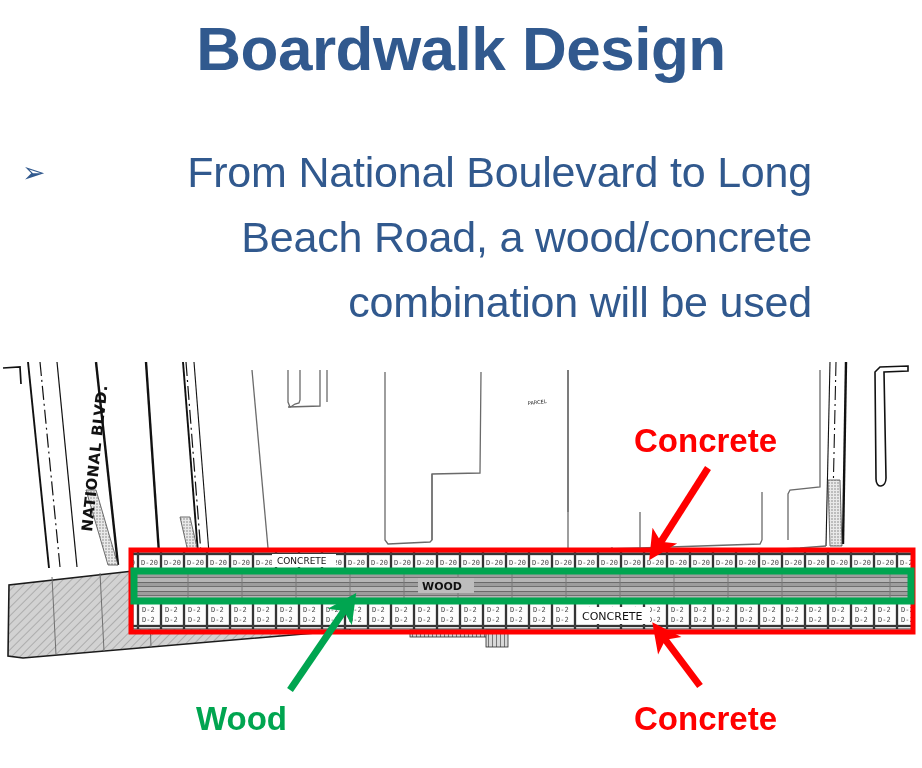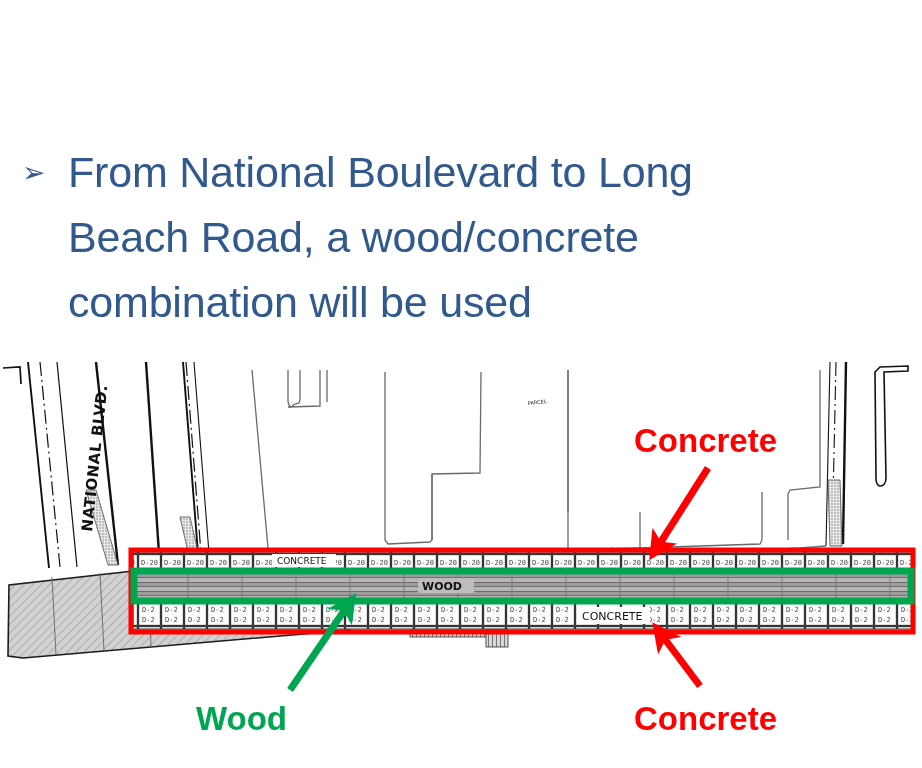--- a/index.html
+++ b/index.html
@@ -41,20 +41,21 @@
     font-family:"DejaVu Sans", sans-serif;
   }
   .bullet-text{
     flex:1 1 auto;
     color:#31598E;
     font-size:43px;
     line-height:65px;
     font-family:"Liberation Sans", sans-serif;
     font-weight:400;
     letter-spacing:-0.2px;
+    text-align:right;
   }
 
   
   #map{
     position:absolute;left:0;top:362px;width:922px;height:300px;
     background:#ffffff;
     overflow:hidden;
   }
   #map svg{display:block;}
 
@@ -77,20 +78,21 @@
   }
   #label-wood{
     left:196px;top:700px;font-size:33px;color:#00A550;
   }
 </style>
 </head>
 <body>
 
 <div id="slide">
 
+  <div id="title">Boardwalk Design</div>
 
   <div id="body-block">
     <div class="bullet-row">
       <span class="bullet-marker">➢</span>
       <span class="bullet-text">From National Boulevard to Long Beach Road, a wood/concrete combination will be used</span>
     </div>
   </div>
 
   <div id="map">
     <svg width="922" height="300" viewBox="0 0 922 300" xmlns="http://www.w3.org/2000/svg">

